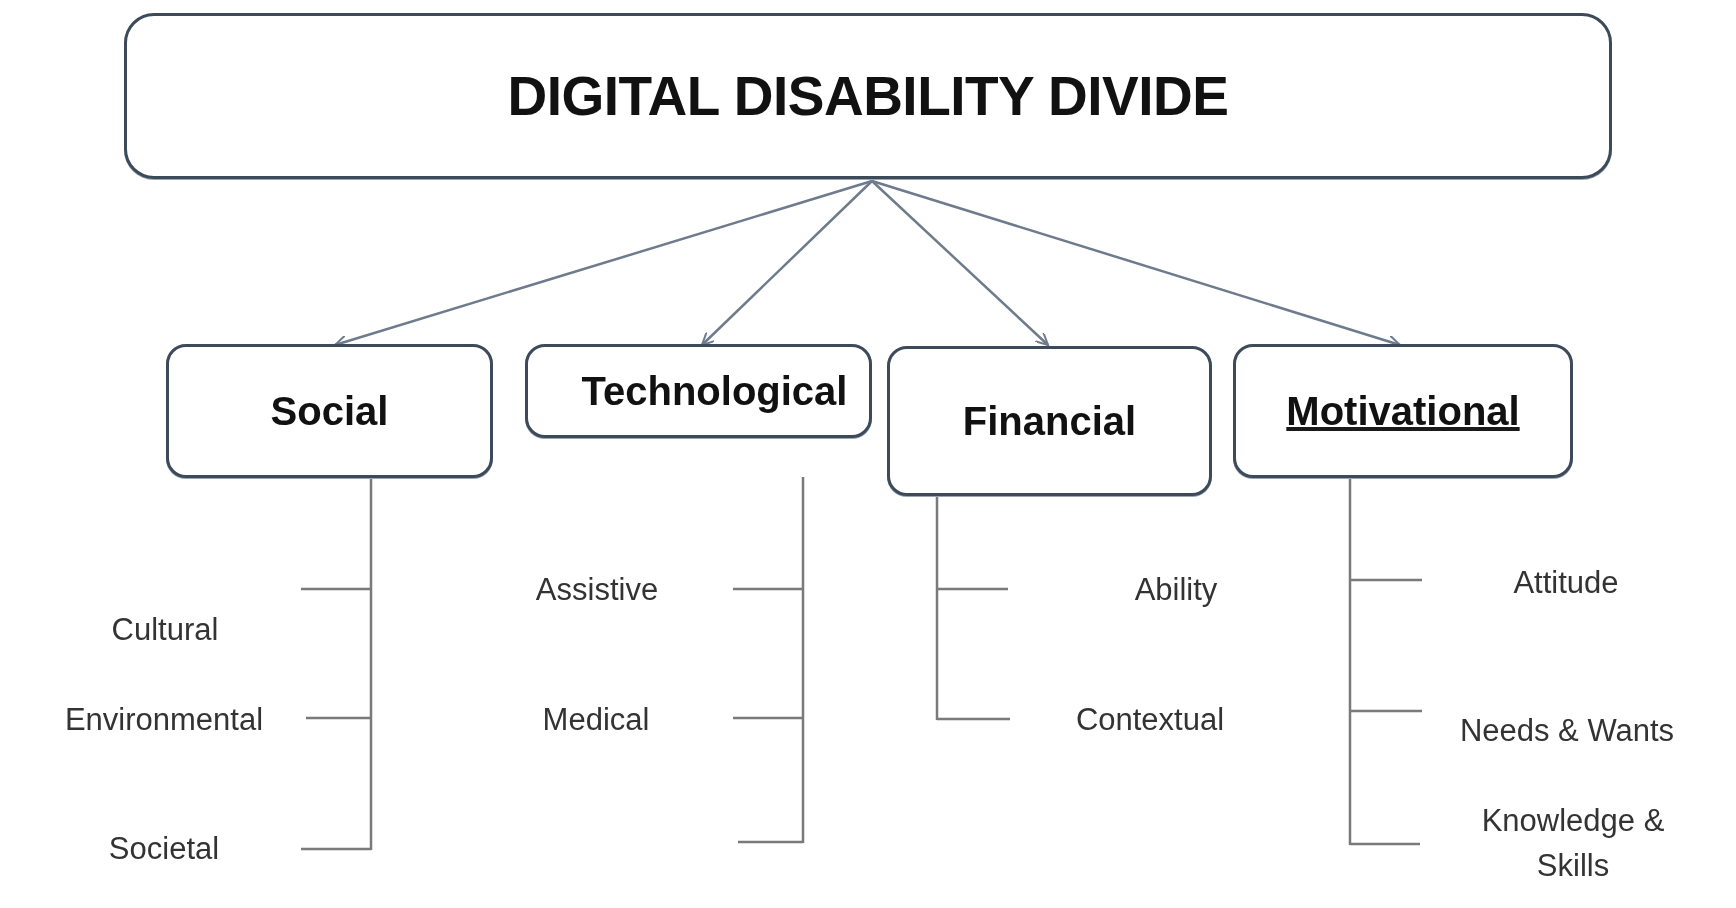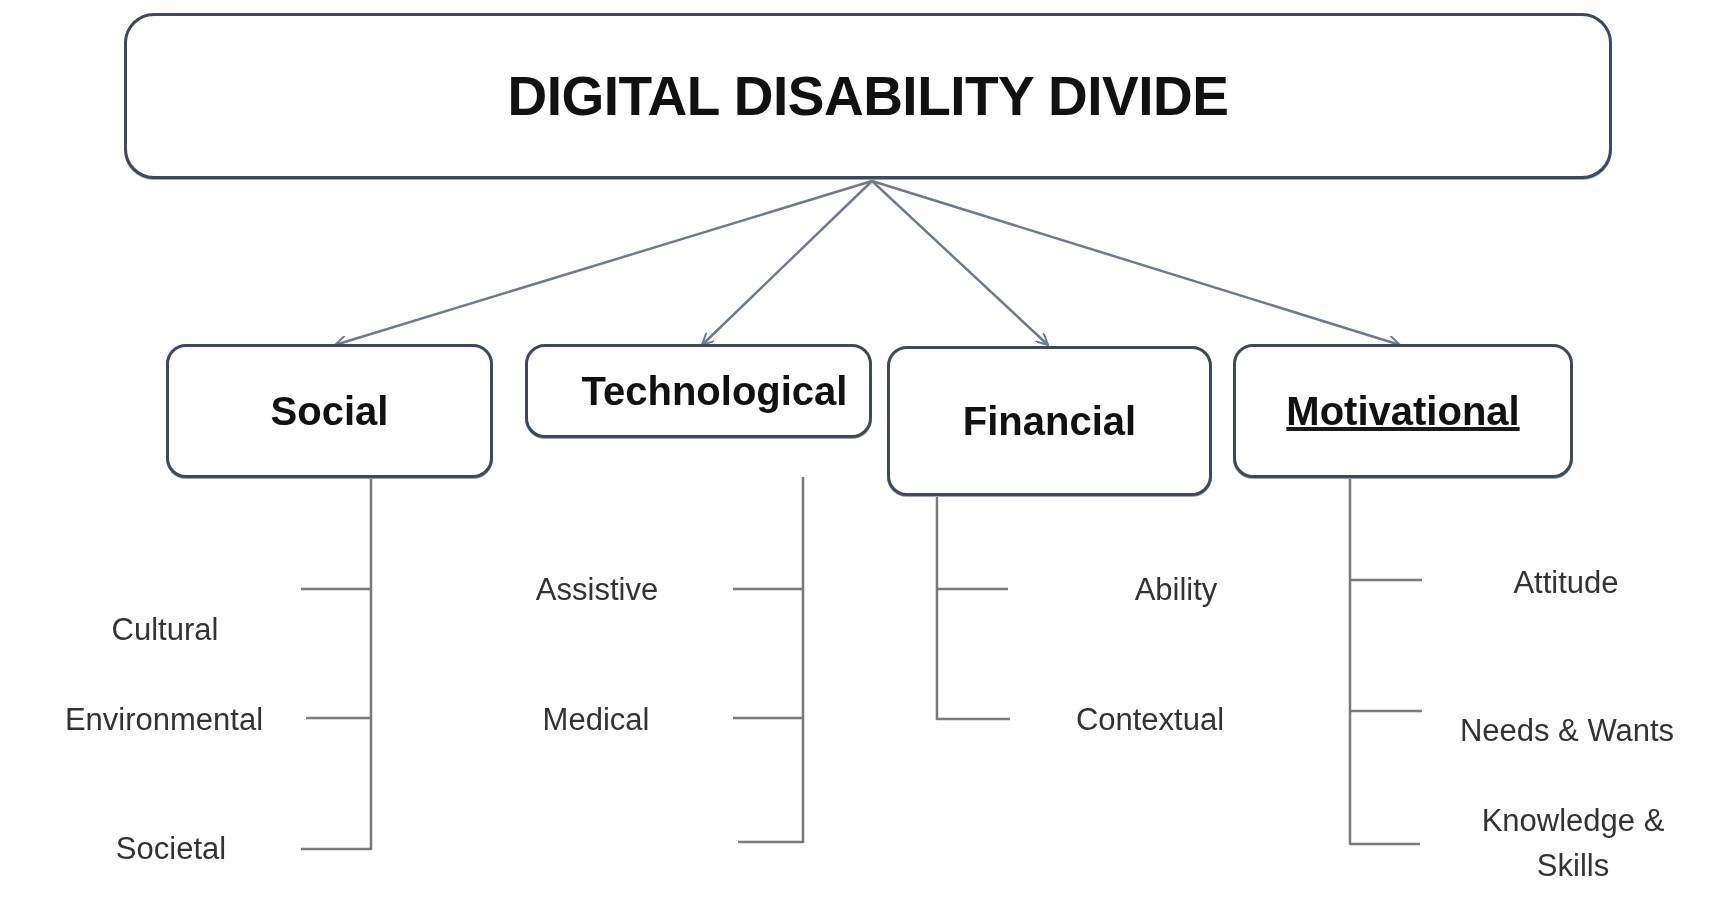--- a/index.html
+++ b/index.html
@@ -70,21 +70,21 @@
   </div>
   <div class="box cat-box" style="left:887px; top:346px; width:325px; height:150px;">
     <span class="cat-label">Financial</span>
   </div>
   <div class="box cat-box" style="left:1233px; top:344px; width:340px; height:134px;text-decoration:underline;">
     <span class="cat-label">Motivational</span>
   </div>
 
   <div class="item" style="left:165px; top:568px;margin-top:40px;">Cultural</div>
   <div class="item" style="left:164px; top:698px;">Environmental</div>
-  <div class="item" style="left:164px; top:827px;margin-left:7px;">Societal</div>
+  <div class="item" style="left:164px; top:827px;">Societal</div>
 
   <div class="item" style="left:597px; top:568px;">Assistive</div>
   <div class="item" style="left:596px; top:698px;">Medical</div>
 
   <div class="item" style="left:1150px; top:568px;margin-left:26px;">Ability</div>
   <div class="item" style="left:1150px; top:698px;">Contextual</div>
 
   <div class="item" style="left:1566px; top:561px;">Attitude</div>
   <div class="item" style="left:1567px; top:691px;margin-top:18px;">Needs &amp; Wants</div>
   <div class="item" style="left:1573px; top:799px;">

